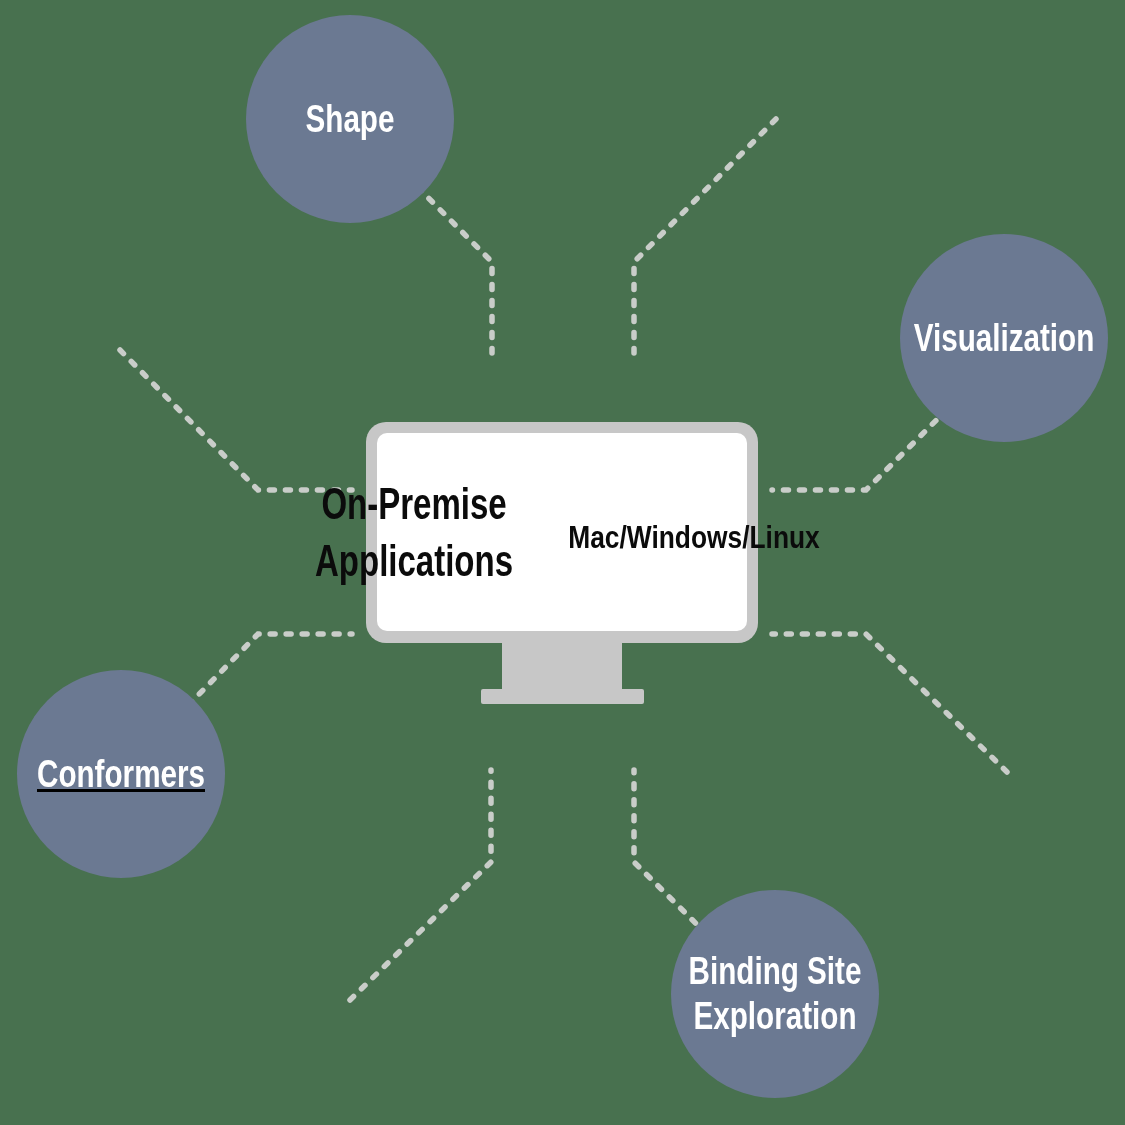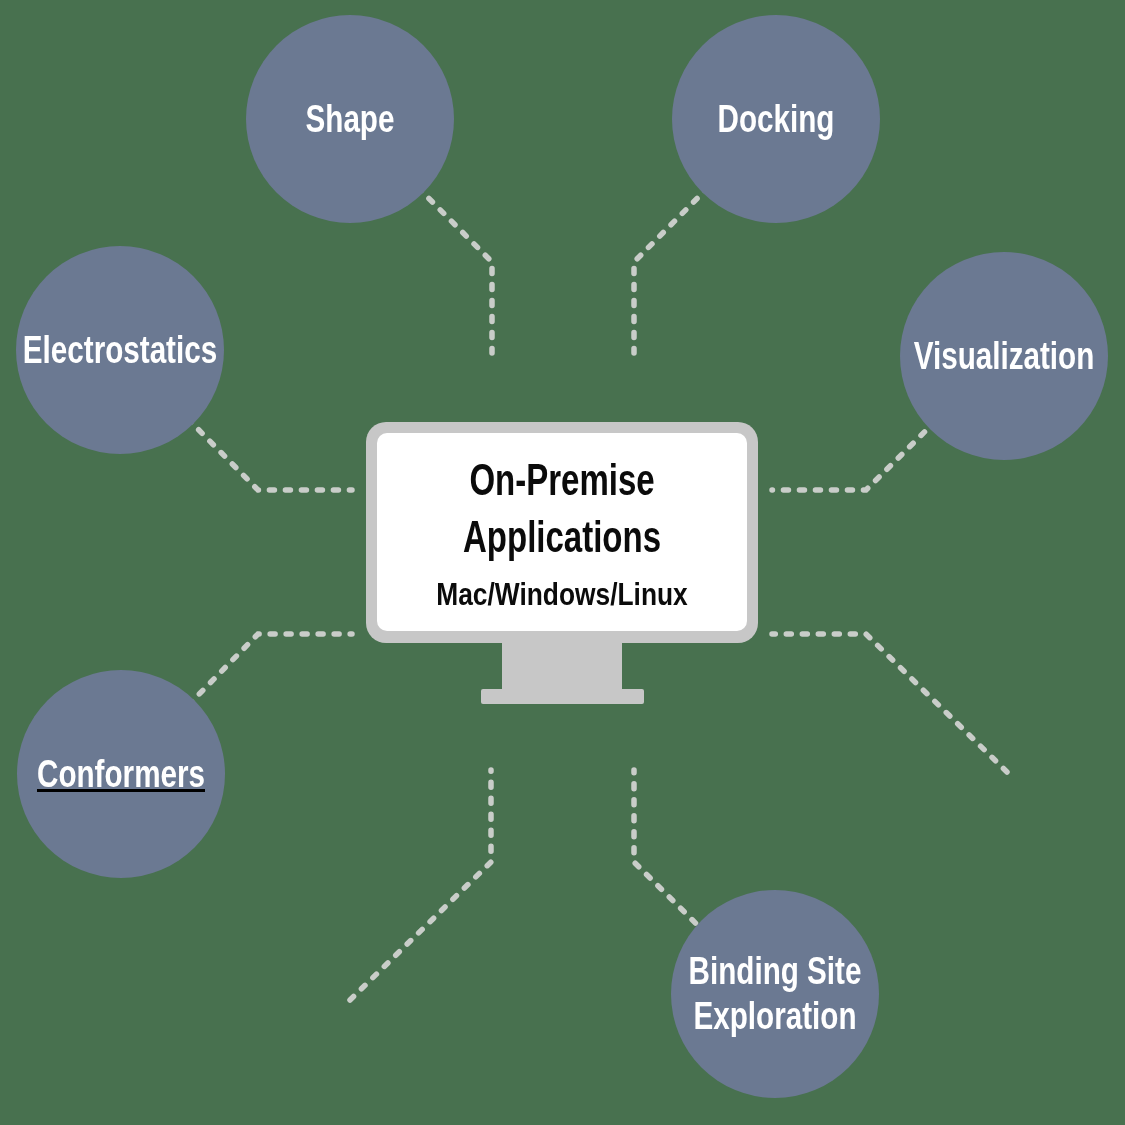--- a/index.html
+++ b/index.html
@@ -40,38 +40,38 @@
     color:var(--node-text,#FFFFFF);
     font-size:38px;
     font-weight:bold;
     line-height:1.18;
     transform:scaleX(0.78);
     transform-origin:50% 50%;
   }
   .bubble.shape        {left:246px;top:15px;}
   .bubble.docking      {left:672px;top:15px;}
   .bubble.electrostatics{left:16px;top:246px;}
-  .bubble.visualization{left:900px;top:252px;}
+  .bubble.visualization{left:900px;top:234px;}
   .bubble.conformers   {left:17px;top:670px;text-decoration:underline;}
   .bubble.properties   {left:903px;top:668px;}
   .bubble.tautomers    {left:246px;top:896px;}
   .bubble.binding      {left:671px;top:890px;justify-content:center;}
   
   .monitor-frame{
     position:absolute;
     left:366px;top:422px;width:392px;height:221px;
     background:var(--monitor-frame,#C7C7C7);
     border-radius:20px;
   }
   .monitor-screen{
     position:absolute;
     left:11px;top:11px;right:11px;bottom:12px;
     background:var(--monitor-screen,#FFFFFF);
     border-radius:10px;
-    display:flex;flex-direction:column;align-items:center;justify-content:center;
+    display:flex;flex-direction:row;align-items:center;justify-content:center;
   }
   .monitor-title{
     width:340px;
     text-align:center;
     color:var(--title-text,#0B0B0B);
     font-size:44px;font-weight:bold;line-height:1.3;
     transform:scaleX(0.75);
     transform-origin:50% 50%;
   }
   .monitor-subtitle{
@@ -108,27 +108,21 @@
     <polyline points="121,774 258,634 352,634"></polyline>
     <polyline points="1007,772 866,634 772,634"></polyline>
     <polyline points="350,1000 491,862 491,770"></polyline>
     <polyline points="775,1002 634,862 634,770"></polyline>
   </svg>
 
   <div class="bubble shape">
     <div class="bubble-label">Shape</div>
   </div>
 
-  <div class="bubble docking">
-    <div class="bubble-label">Docking</div>
-  </div>
 
-  <div class="bubble electrostatics">
-    <div class="bubble-label">Electrostatics</div>
-  </div>
 
   <div class="bubble visualization">
     <div class="bubble-label">Visualization</div>
   </div>
 
   <div class="bubble conformers">
     <div class="bubble-label">Conformers</div>
   </div>
 
 

